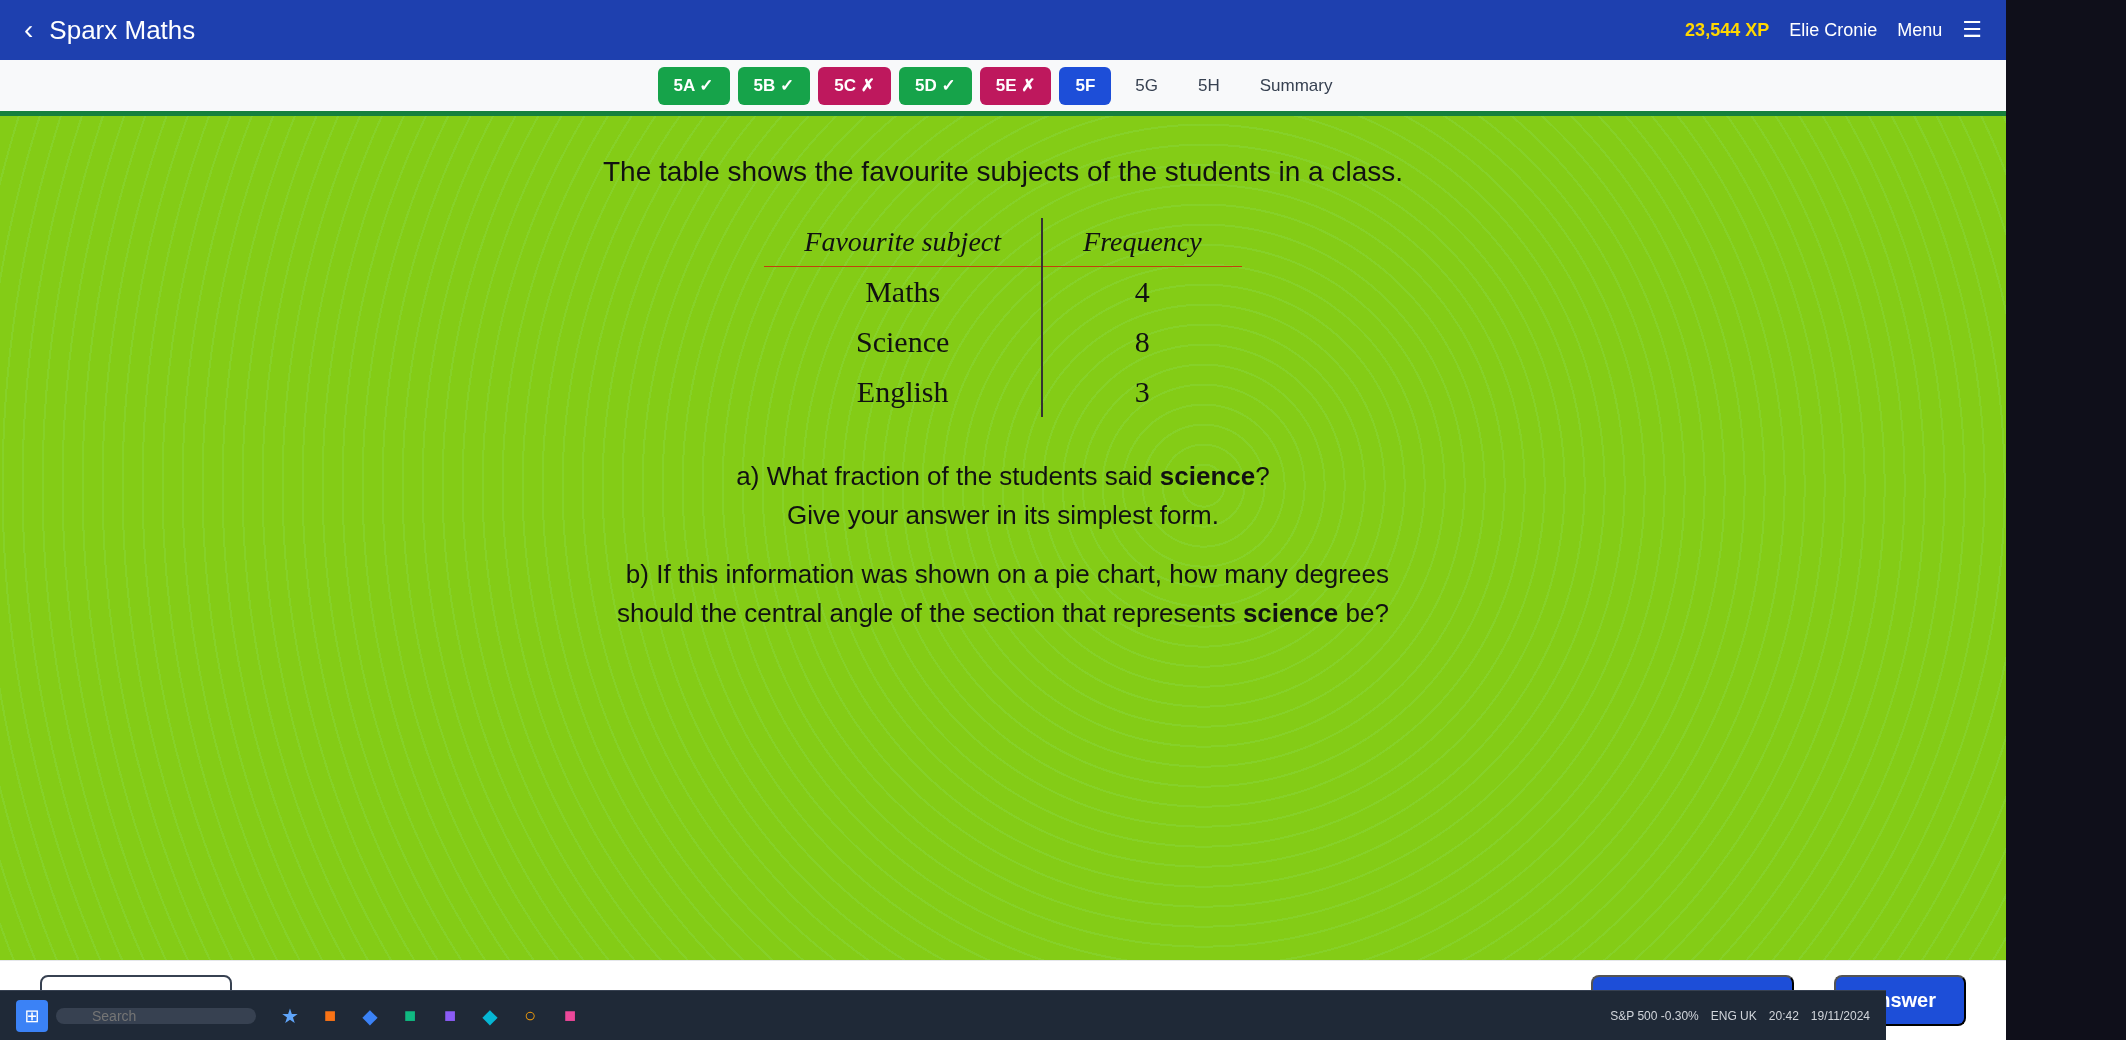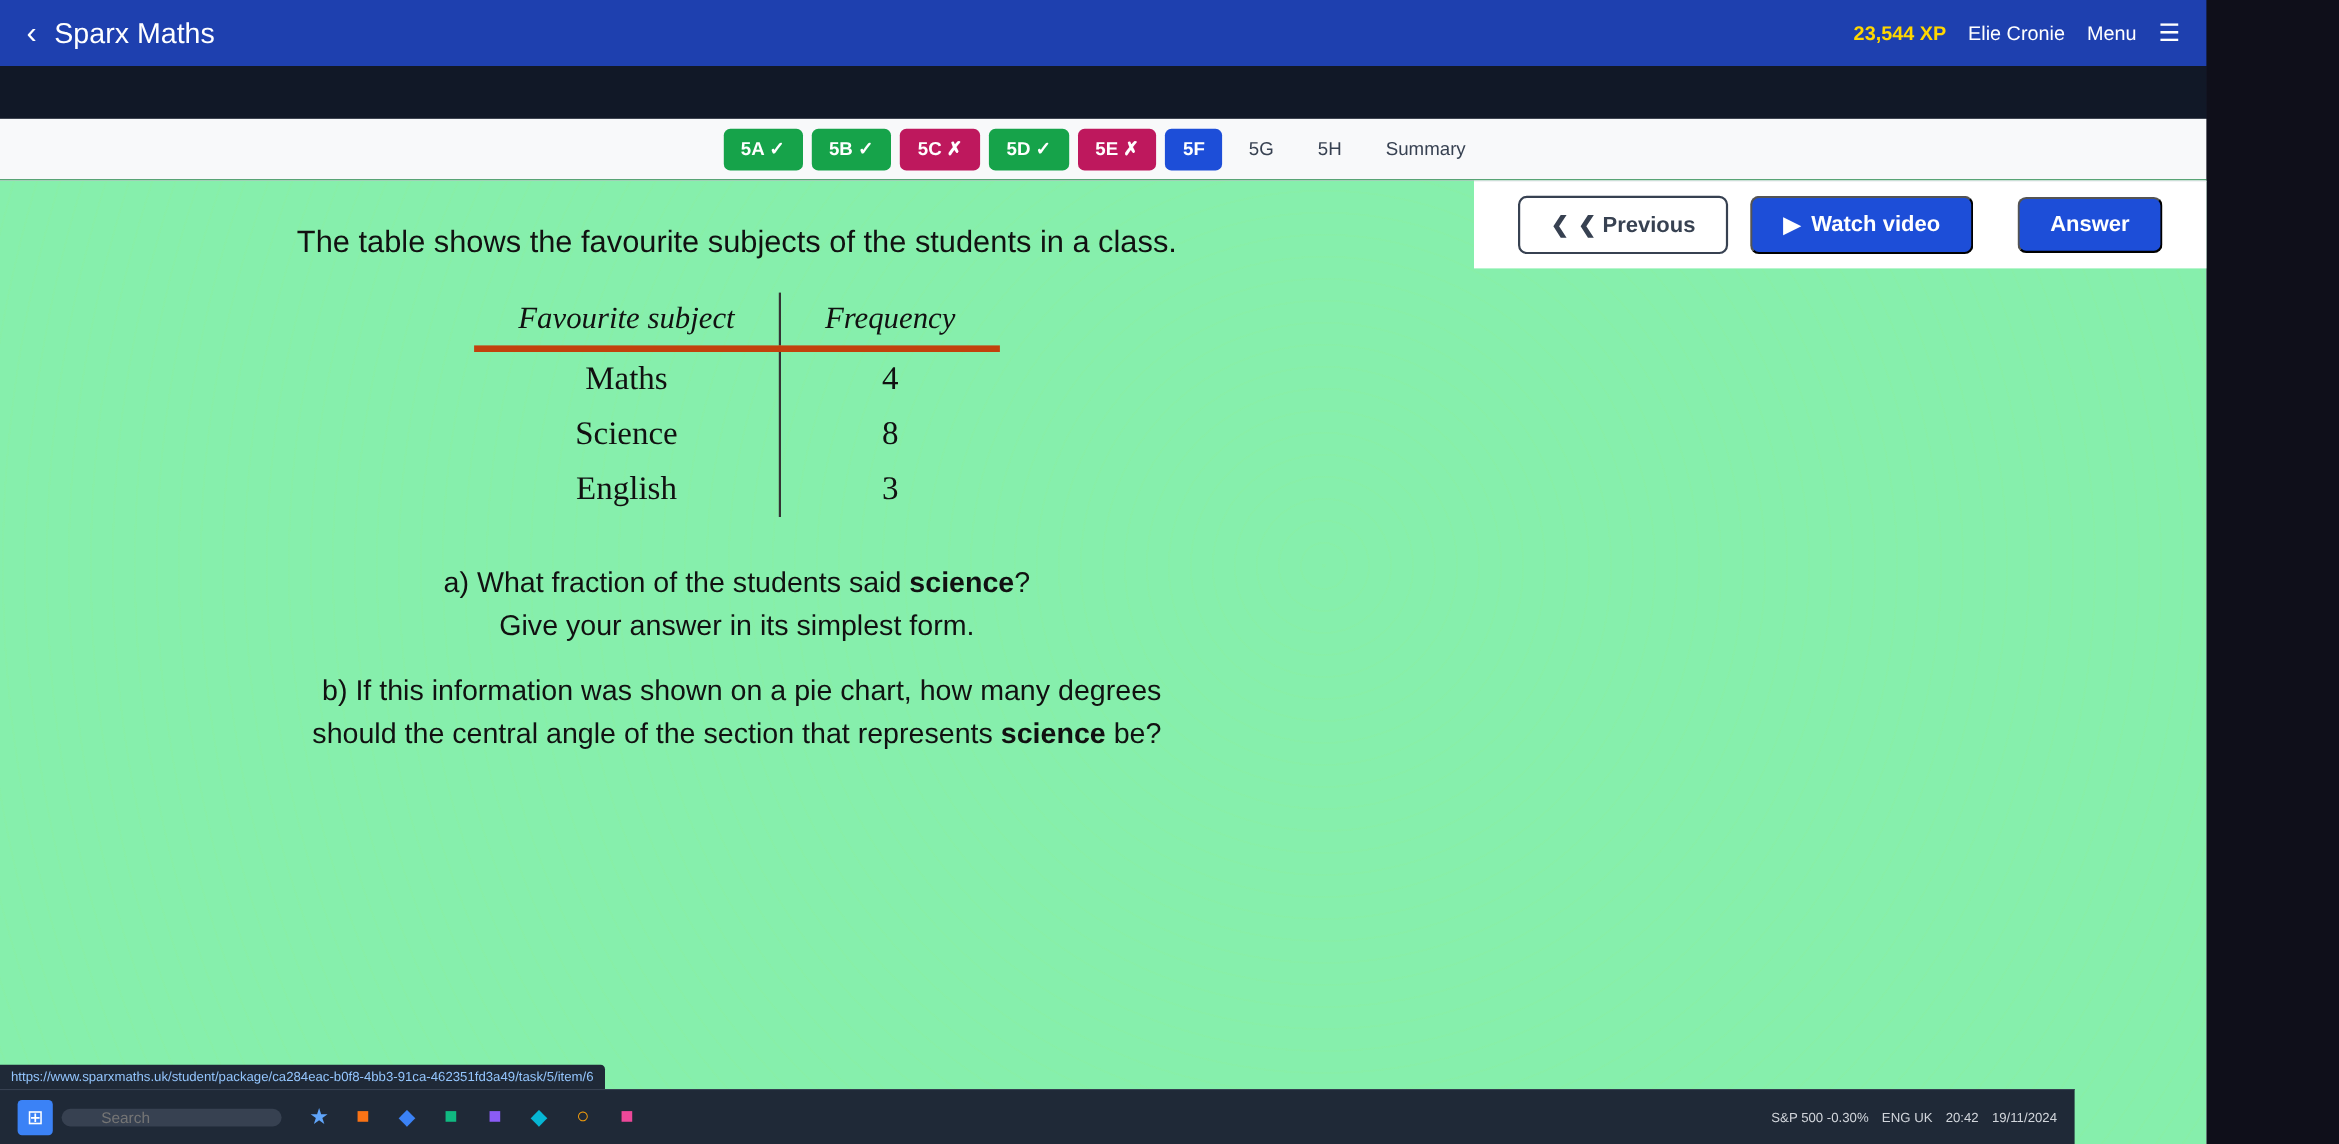--- a/index.html
+++ b/index.html
@@ -60,22 +60,21 @@
 
     
     .tabbar {
       background: #f8f9fa;
       height: 56px;
       display: flex;
       align-items: center;
       justify-content: center;
       gap: 8px;
       flex-shrink: 0;
-      border-bottom: 1px solid #15803d;
-      margin-top: 48px;
+      border-bottom: 5px solid #15803d;
     }
     .tab {
       height: 38px;
       padding: 0 16px;
       border-radius: 6px;
       display: flex;
       align-items: center;
       gap: 6px;
       font-size: 17px;
       font-weight: 600;
@@ -103,26 +102,26 @@
     
     .content-wrapper {
       flex: 1;
       display: flex;
       overflow: hidden;
       background: #f0f4f8;
     }
 
     .main-content {
       flex: 1;
-      background: #86efac;
+      background: #84cc16;
       margin: 0;
       position: relative;
       overflow: hidden;
       display: flex;
-      flex-direction: row;
+      flex-direction: column;
     }
 
     
     .spiral-bg {
       position: absolute;
       top: 0; left: 0; right: 0; bottom: 0;
       background: 
         repeating-radial-gradient(circle at 60% 40%, 
           rgba(144, 238, 144, 0.15) 0px, 
           rgba(144, 238, 144, 0.15) 2px, 
@@ -155,21 +154,21 @@
       border-collapse: collapse;
       margin-bottom: 40px;
     }
     .data-table th, .data-table td {
       padding: 8px 40px;
       font-size: 28px;
       text-align: center;
       color: #111;
     }
     .data-table thead tr {
-      border-bottom: 6px solid #c2410c;
+      border-bottom: 1px solid #c2410c;
     }
     .data-table th {
       font-weight: 500;
       font-style: italic;
       font-family: Georgia, serif;
     }
     .data-table td {
       font-family: Georgia, serif;
       font-size: 30px;
     }

